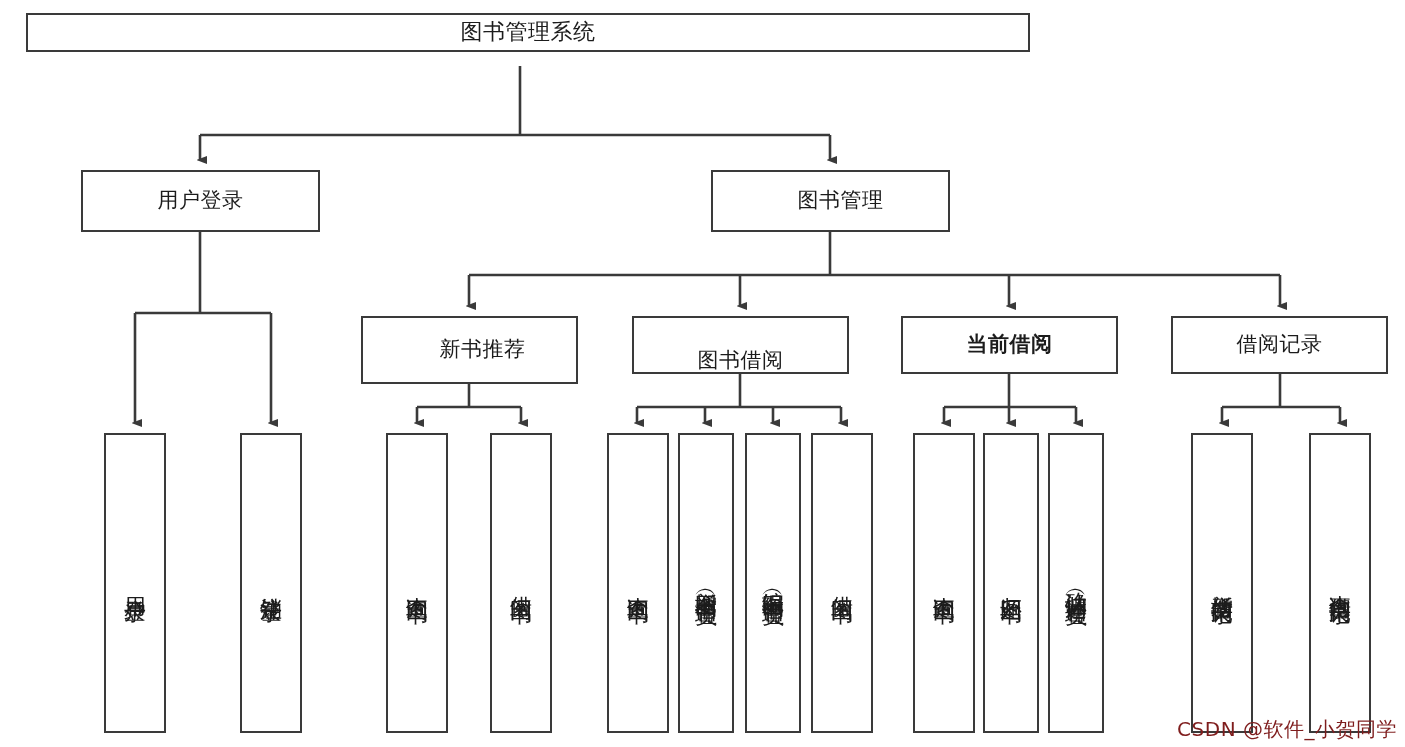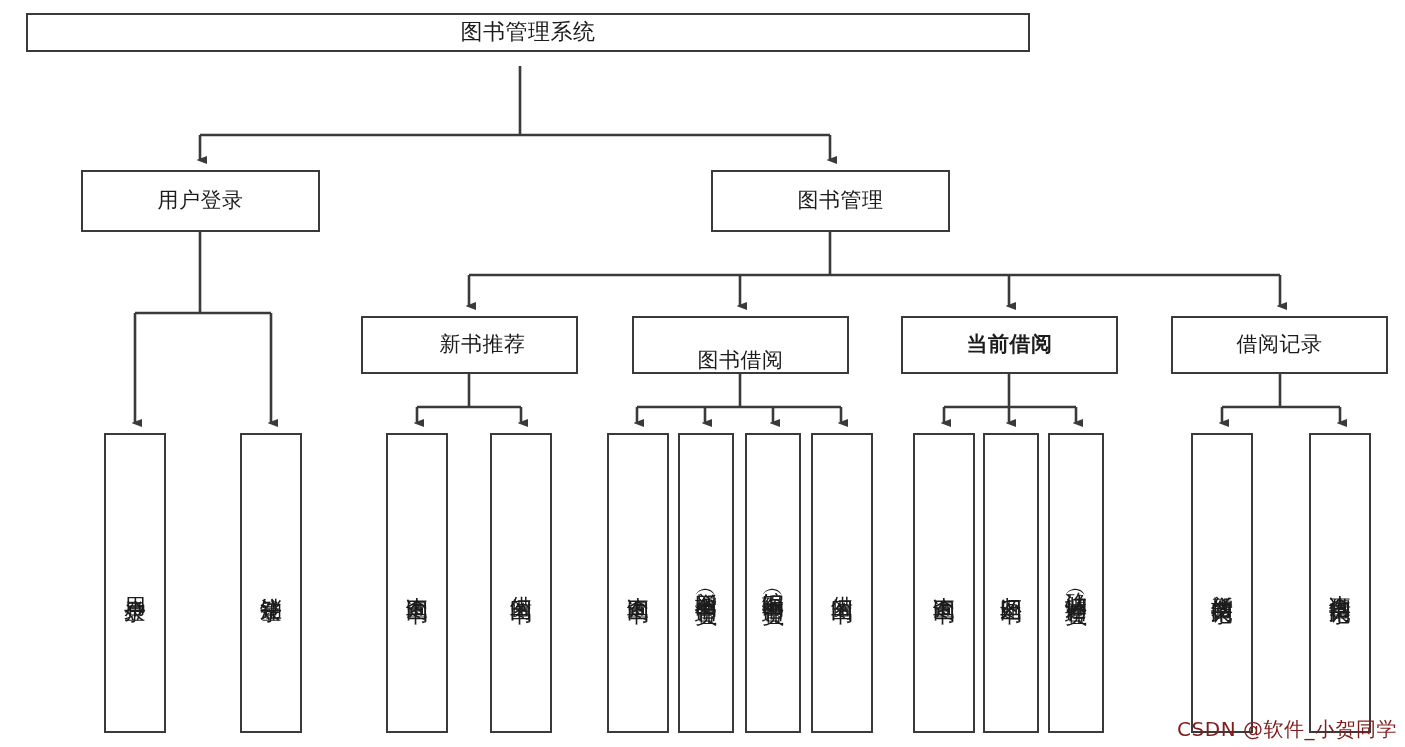--- a/index.html
+++ b/index.html
@@ -134,21 +134,21 @@
   </div>
 
   <div class="node horizontal" style="left:81px; top:170px; width:239px; height:62px;">
     <span class="label">用户登录</span>
   </div>
 
   <div class="node horizontal" style="left:711px; top:170px; width:239px; height:62px;padding-left:20px;">
     <span class="label">图书管理</span>
   </div>
 
-  <div class="node horizontal" style="left:361px; top:316px; width:217px; height:58px;padding-left:26px;">
+  <div class="node horizontal" style="left:361px; top:316px; width:217px; height:68px;padding-left:26px;">
     <span class="label">新书推荐</span>
   </div>
 
   <div class="node horizontal" style="left:632px; top:316px; width:217px; height:58px;align-items:flex-end;">
     <span class="label">图书借阅</span>
   </div>
 
   <div class="node horizontal" style="left:901px; top:316px; width:217px; height:58px;font-weight:bold;">
     <span class="label">当前借阅</span>
   </div>

